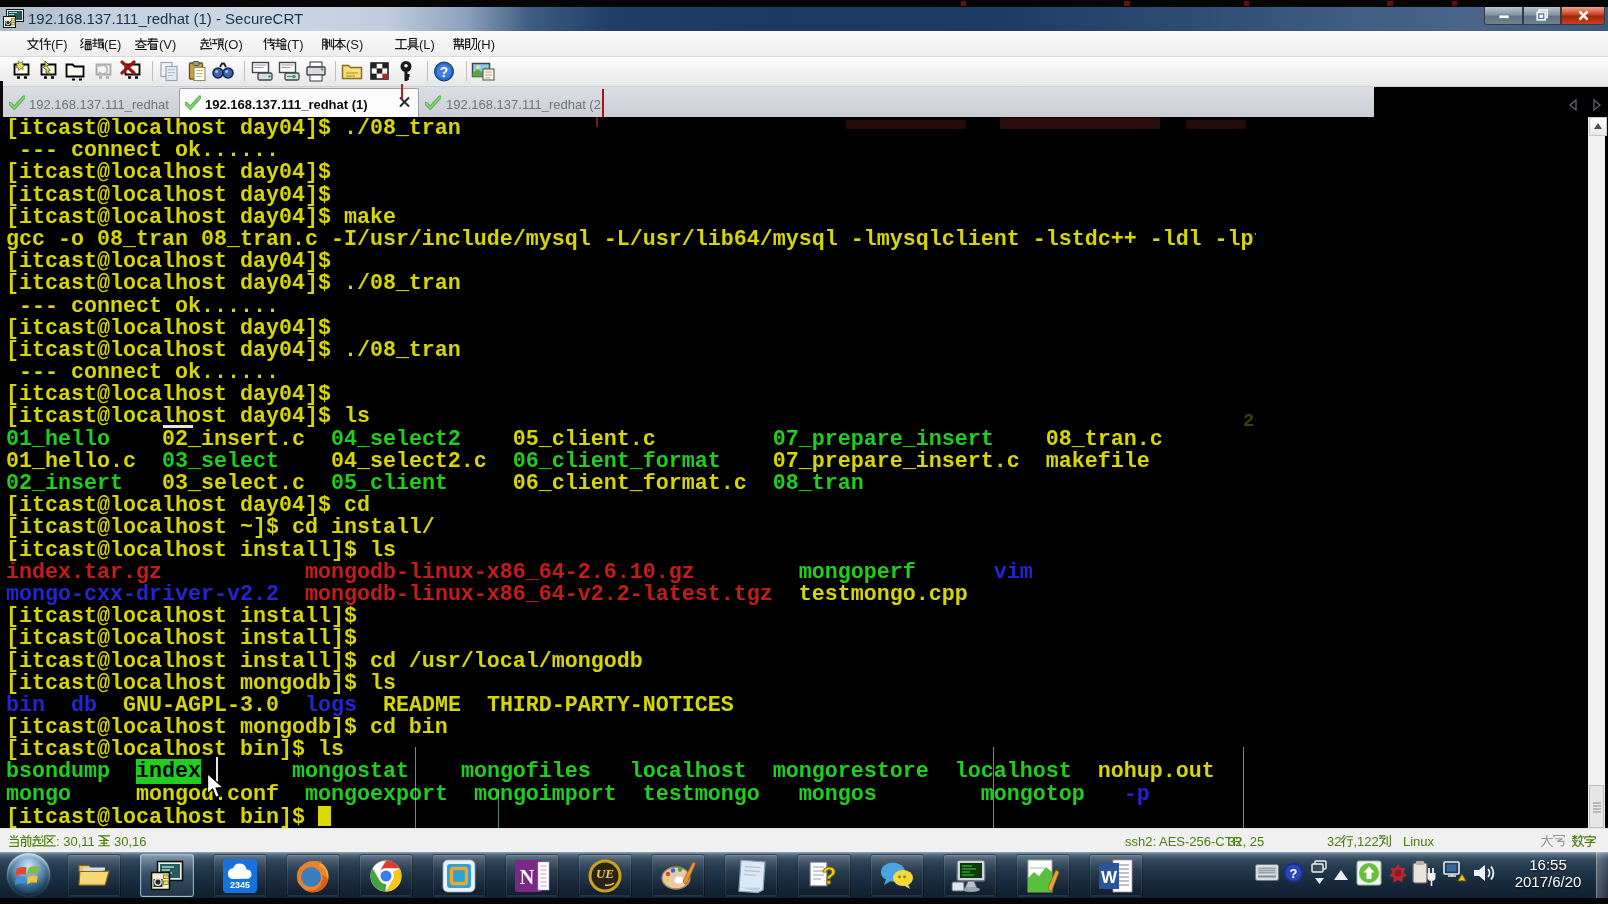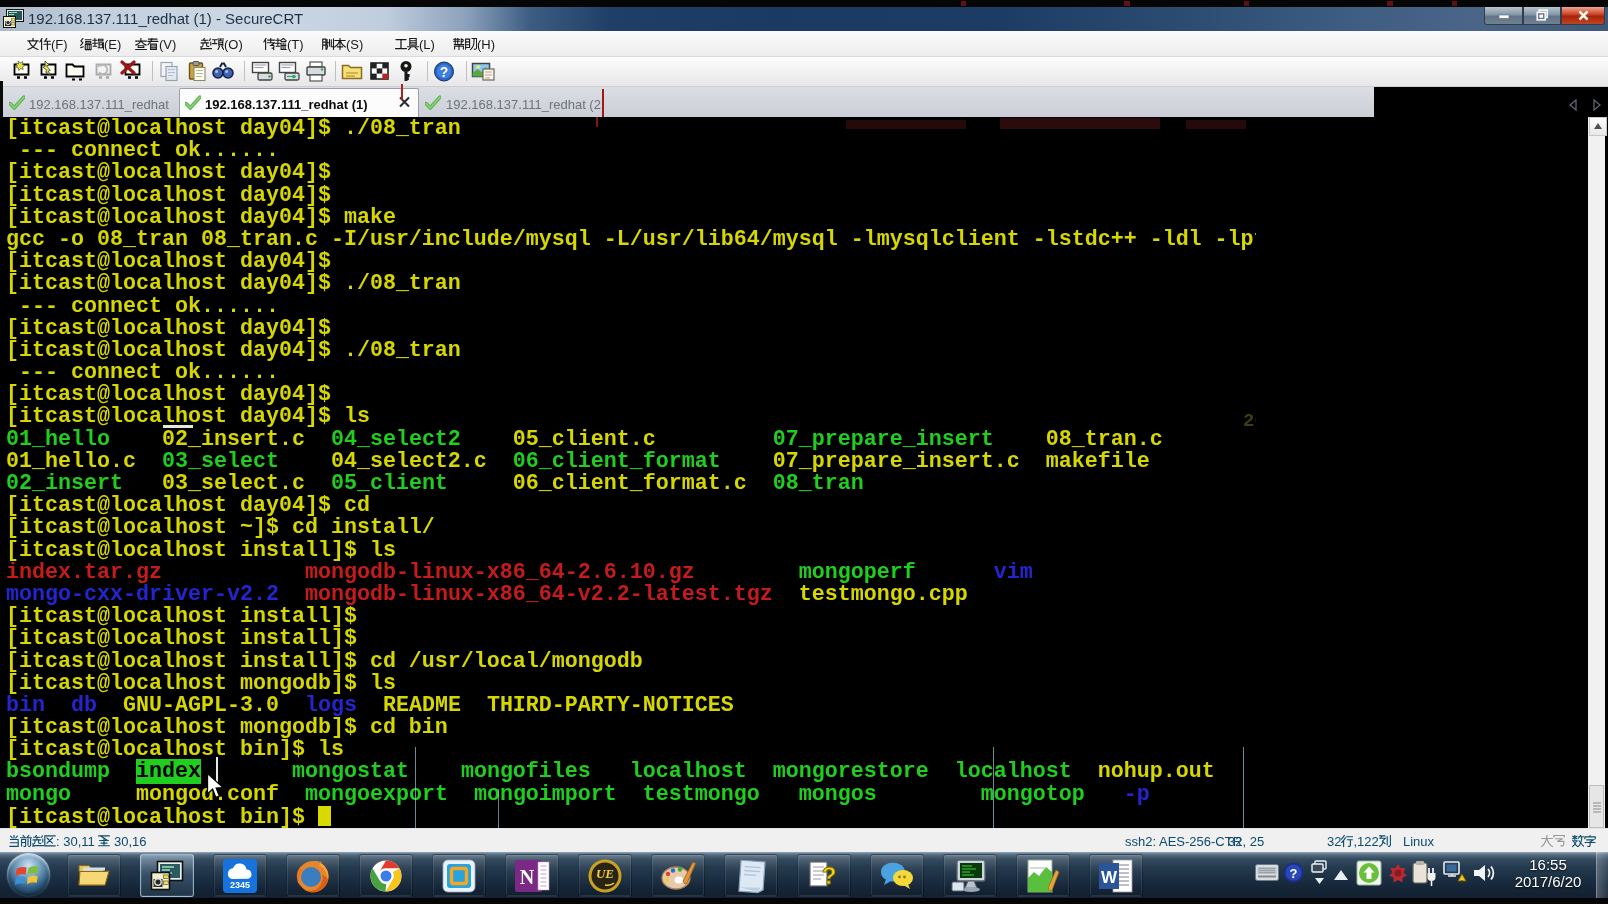--- a/index.html
+++ b/index.html
@@ -38,21 +38,21 @@
     color:#d6d600;}
   .g{color:#1fce1f;}
   .r{color:#c41c1c;}
   .b{color:#2525cf;}
   .sel{background:#1fce1f;color:#000;}
   #cursor{display:inline-block;width:13px;height:20px;background:#d9d900;vertical-align:-3px;}
   
   #sbar{left:1588px;top:117px;width:17px;height:711px;background:#f1f1f1;}
   
   #statusbar{left:0;top:828px;width:1608px;height:24px;background:#f0f0f0;border-top:1px solid #e5e5e5;
-     font-size:13px;color:#0c4a6e;box-sizing:border-box;}
+     font-size:13px;color:#4d7c0f;box-sizing:border-box;}
   .st{position:absolute;top:5px;white-space:nowrap;}
   
   #taskbar{left:0;top:852px;width:1608px;height:46px;
     background:linear-gradient(#91a5b5 0%,#546b80 6%,#344a5e 16%,#253b4f 32%,#1c3043 55%,#16273a 75%,#12202e 100%);}
   #taskblack{left:0;top:898px;width:1608px;height:6px;background:#050505;}
   .tbtn{position:absolute;top:2px;height:43px;width:54px;
         background:linear-gradient(rgba(255,255,255,0.16),rgba(255,255,255,0.04) 40%,rgba(0,0,0,0.08));
         border:1px solid rgba(15,30,45,0.45);border-right-color:rgba(0,0,0,0.35);border-radius:3px;box-shadow:inset 0 0 0 1px rgba(180,210,235,0.12);box-sizing:border-box;}
   .tbtn svg{position:absolute;left:50%;top:50%;transform:translate(-50%,-50%);}
 </style>

